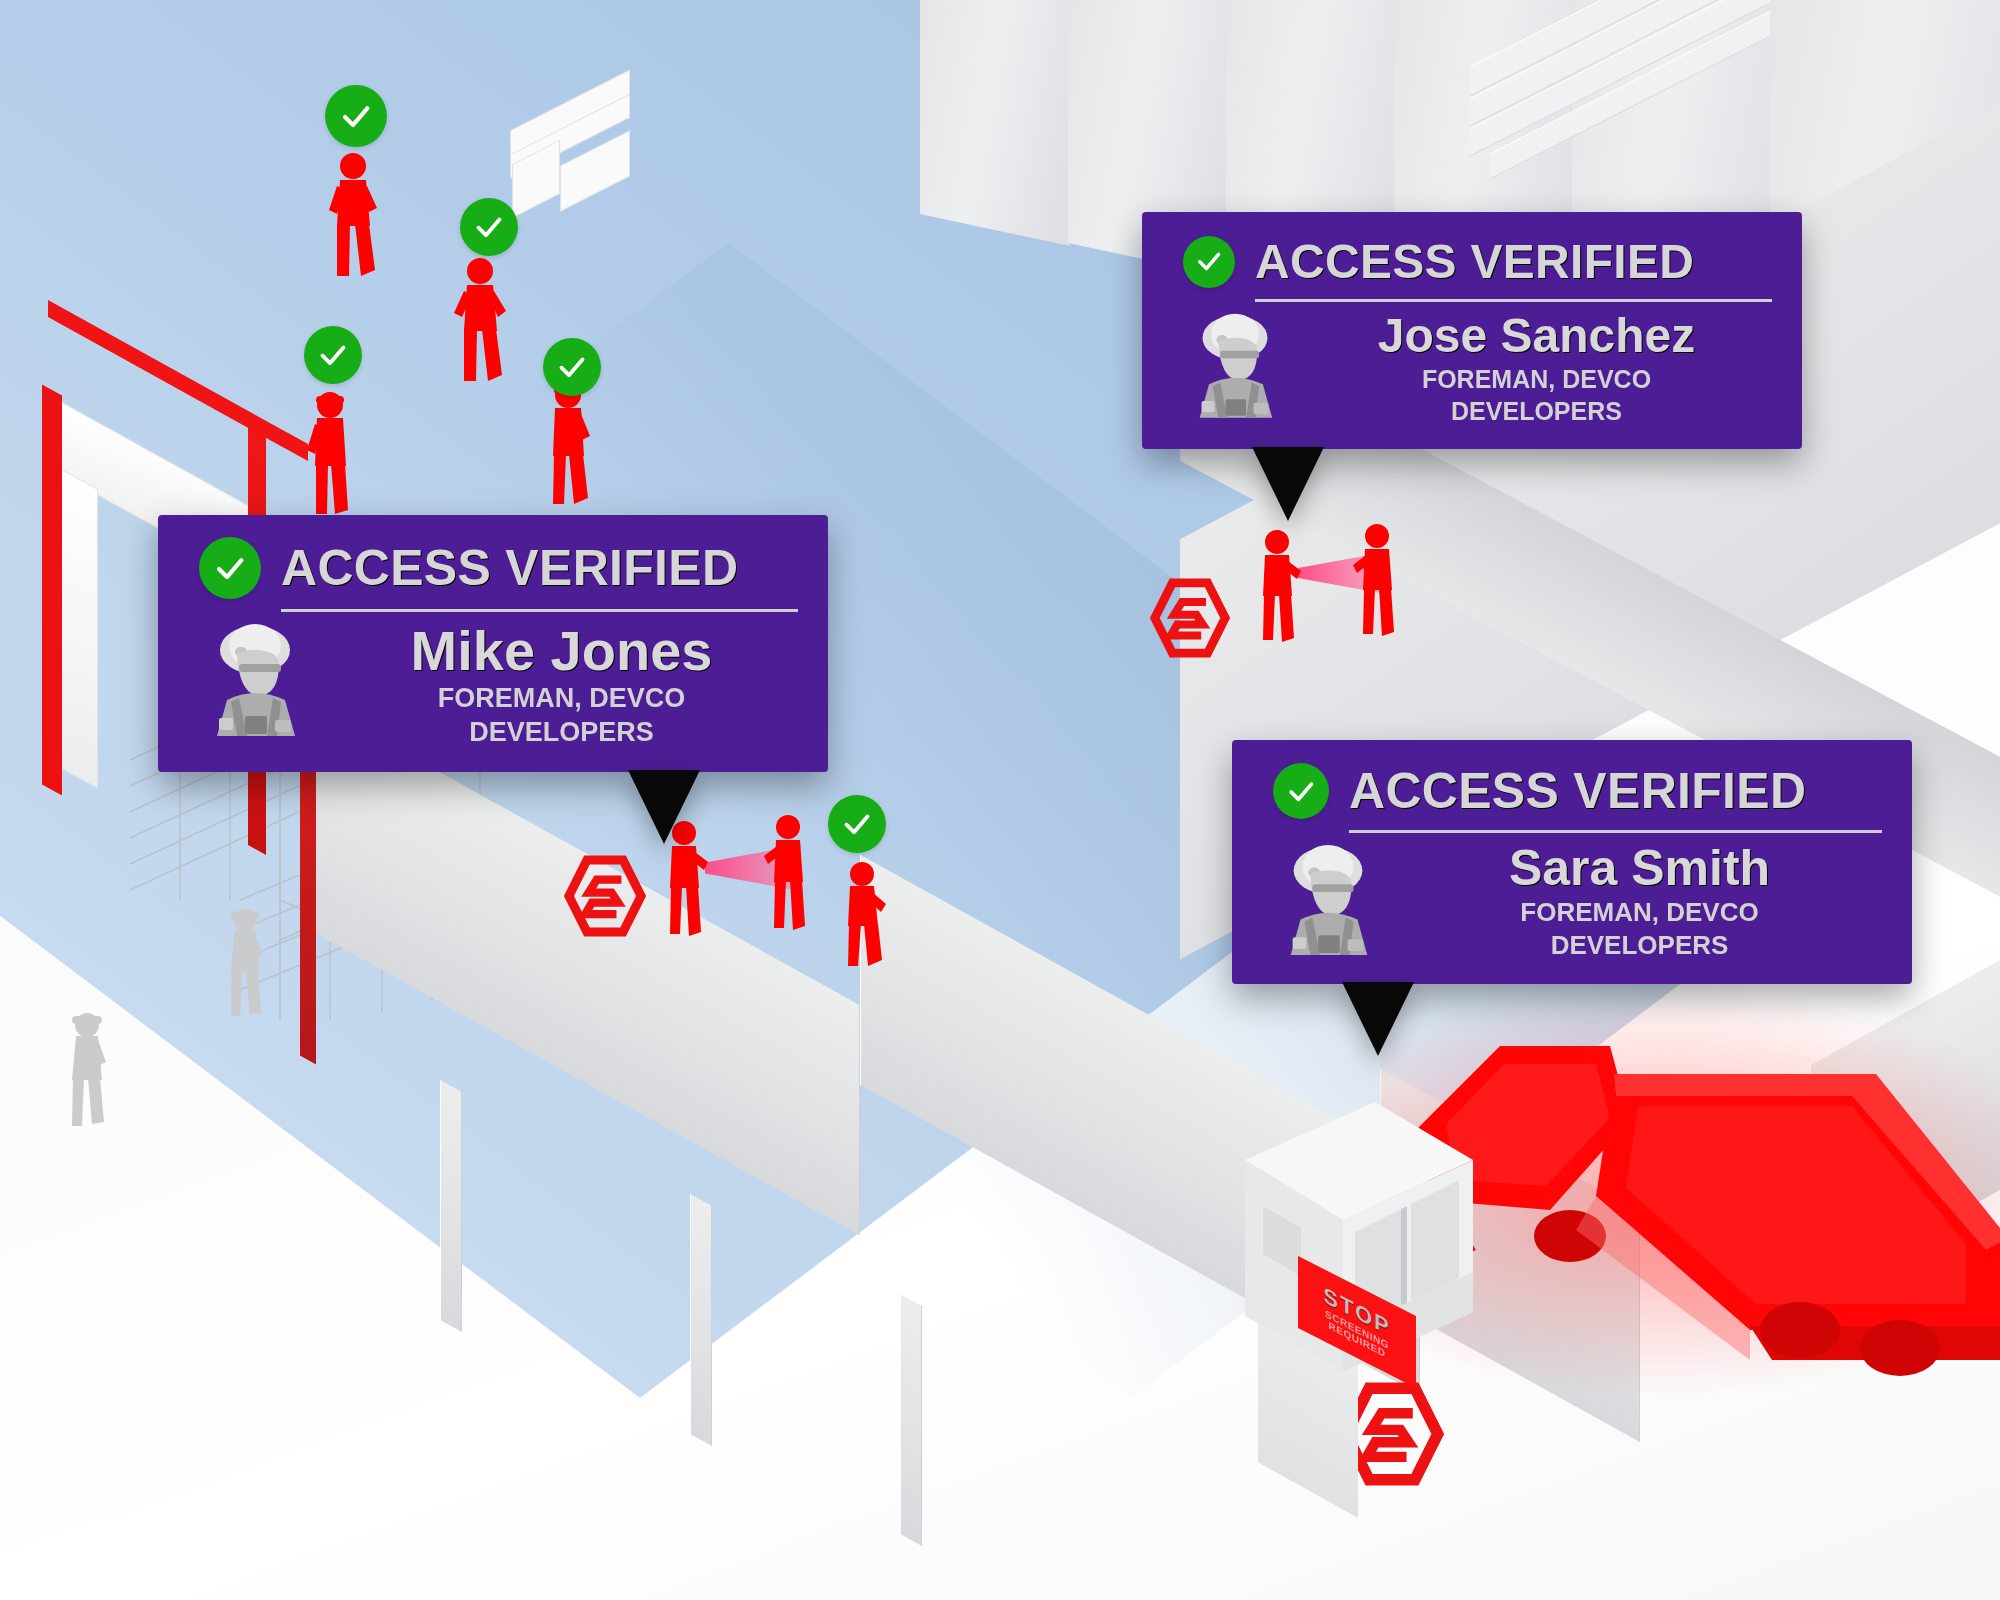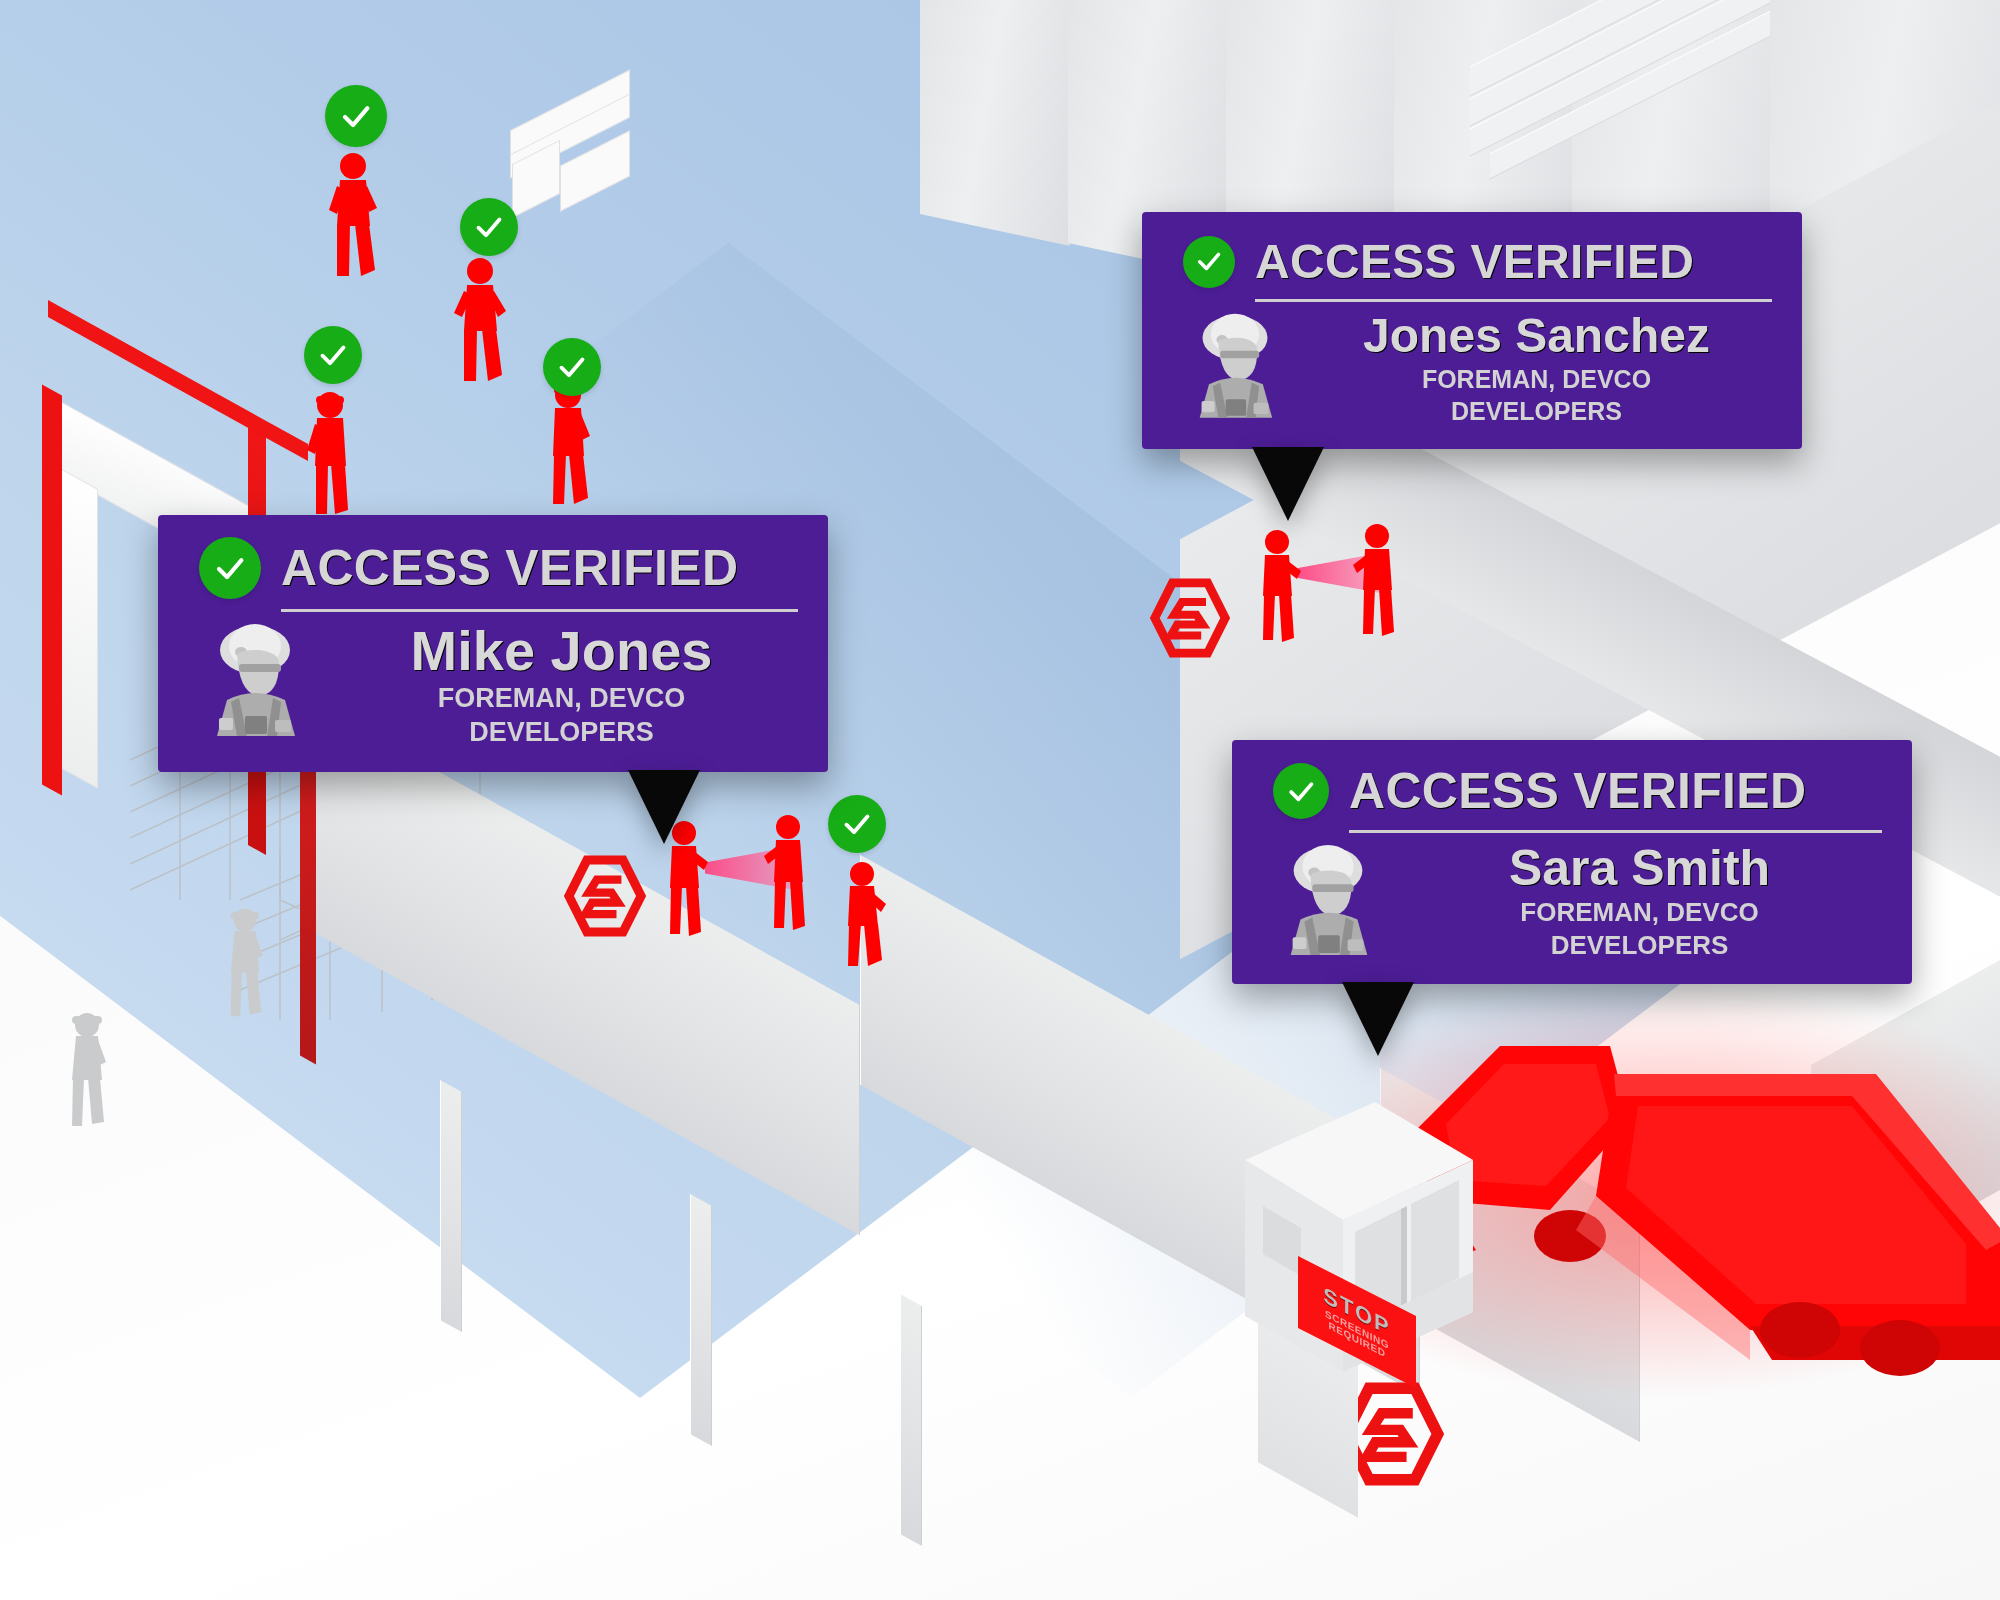--- a/index.html
+++ b/index.html
@@ -647,21 +647,21 @@
             <path d="M28 84 Q56 70 86 84 L96 120 L18 120 Z" fill="#a9abac"></path>
             <path d="M40 82 L48 120 L38 120 L32 86 Z" fill="#8e9091"></path>
             <path d="M74 82 L82 86 L78 120 L68 120 Z" fill="#8e9091"></path>
             <rect x="46" y="100" width="22" height="18" rx="2" fill="#7e8082"></rect>
             <rect x="20" y="102" width="14" height="12" rx="2" fill="#c8c9ca"></rect>
             <rect x="76" y="104" width="16" height="12" rx="2" fill="#b9babb"></rect>
           </g>
         </svg>
       </div>
       <div class="card-person">
-        <div class="person-name" style="font-size:48px;">Jones Sanchez</div>
+        <div class="person-name" style="font-size:48px;">Jose Sanchez</div>
         <div class="person-role" style="font-size:25px;">FOREMAN, DEVCO</div>
         <div class="person-role" style="font-size:25px;">DEVELOPERS</div>
       </div>
     </div>
     <div class="card-tail" style="left:110px; bottom:-72px;"></div>
   </div>
 
   <div class="card" style="left:1232px; top:740px; width:680px;">
     <div class="card-header">
       <div class="check-badge" style="width:56px; height:56px;">

